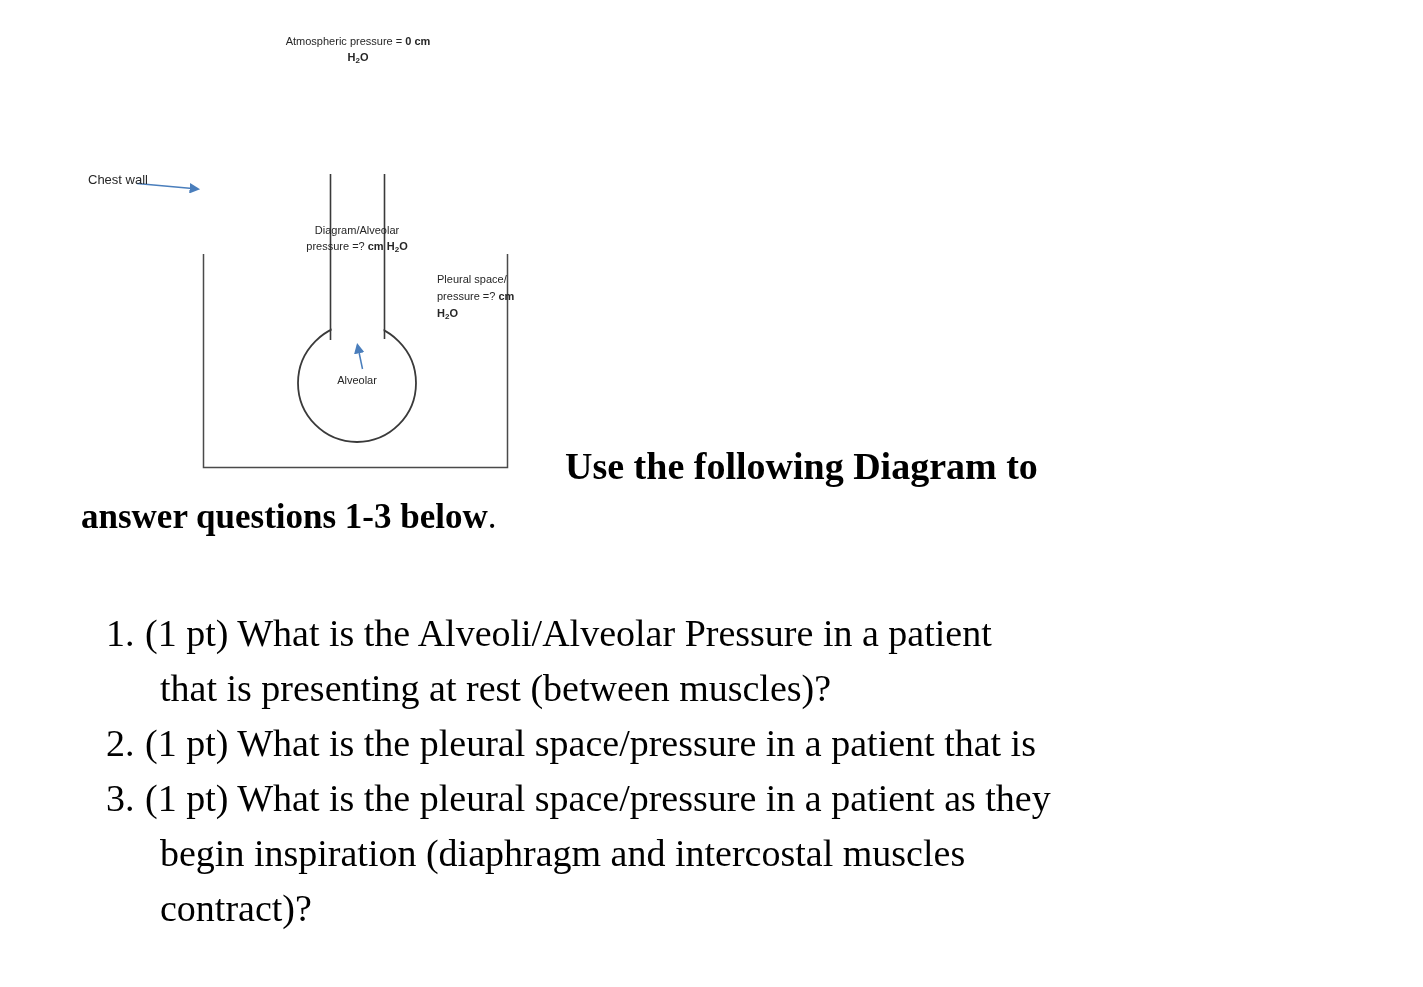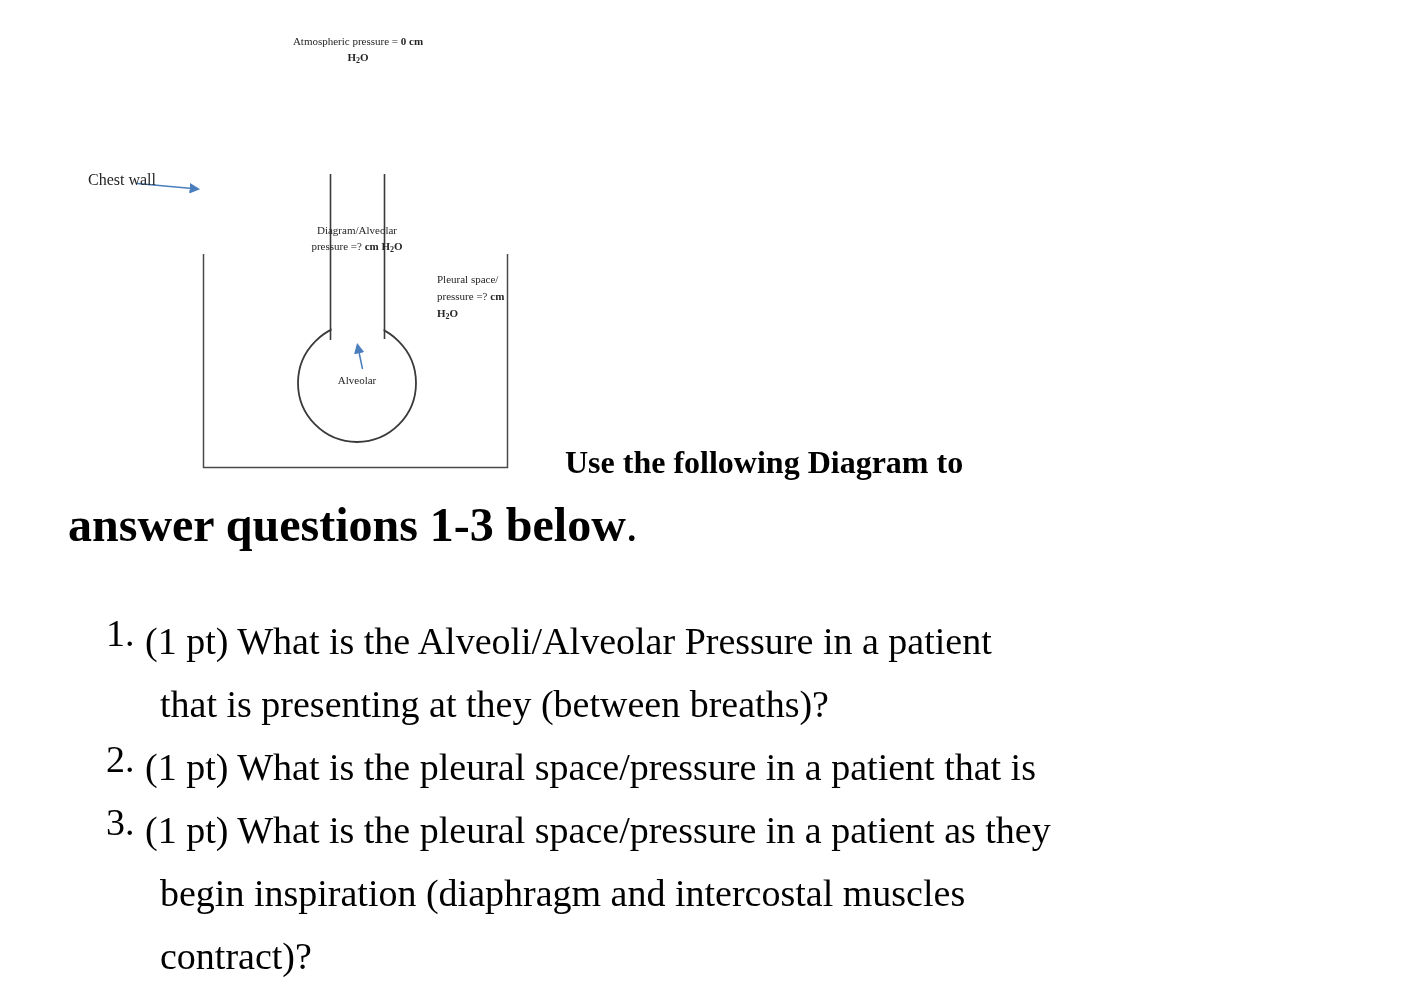--- a/index.html
+++ b/index.html
@@ -16,34 +16,34 @@
     font-family: "Liberation Sans", sans-serif;
   }
   
   .fig-svg {
     position: absolute;
     left: 0; top: 0;
     width: 1423px; height: 987px;
   }
   .dlabel {
     position: absolute;
-    font-family: Liberation Serif, serif;
+    font-family: Liberation Sans, sans-serif;
     font-size: 11px;
     line-height: 16px;
     color: #262626;
   }
   .dlabel b { font-weight: bold; }
   .dlabel sub { font-size: 8px; vertical-align: -2px; }
   .atmospheric {
     left: 278px; top: 33px; width: 160px;
     text-align: center;
   }
   .chestwall {
     left: 88px; top: 172px;
-    font-size: 16px;
+    font-size: 13px;
   }
   .alveoli {
     left: 277px; top: 222px; width: 160px;
     text-align: center;
   }
   .pleural {
     left: 421px; top: 271px; width: 90px;
     line-height: 17px;
     text-align: left;
     margin-left: 16px;
@@ -53,28 +53,28 @@
     text-align: center;
   }
   
   .serif {
     font-family: "Liberation Serif", serif;
     color: #000000;
   }
   .heading-line1 {
     position: absolute;
     left: 565px; top: 444px;
-    font-size: 32px;
+    font-size: 38px;
     font-weight: bold;
     white-space: nowrap;
   }
   .heading-line2 {
     position: absolute;
-    left: 68px; top: 497px;
-    font-size: 48px;
+    left: 81px; top: 497px;
+    font-size: 35px;
     white-space: nowrap;
   }
   .heading-line2 .hbold { font-weight: bold; }
   .questions {
     position: absolute;
     left: 106px; top: 606px;
     width: 1240px;
     margin: 0; padding: 0;
     list-style: none;
     font-size: 38px;
@@ -82,21 +82,21 @@
   }
   .q-item {
     display: flex;
     align-items: flex-start;
   }
   .q-num {
     flex: none;
     width: 39px;
   }
   .q-text { flex: 1; }
-  .q-line { display: block; white-space: nowrap; margin-top: 8px; }
+  .q-line { display: block; white-space: nowrap; }
   .q-line + .q-line { margin-left: 15px; }
 </style>
 </head>
 <body>
 
 <div class="page">
 
   <svg class="fig-svg" viewBox="0 0 1423 987" xmlns="http://www.w3.org/2000/svg">
     <defs>
       <marker id="arrowhead" viewBox="0 0 10 10" refX="8" refY="5" markerWidth="7" markerHeight="7" orient="auto-start-reverse">
@@ -139,21 +139,21 @@
   <div class="dlabel diaphragm-label">Alveolar</div>
 
   <div class="serif heading-line1">Use the following Diagram to</div>
   <div class="serif heading-line2"><span class="hbold">answer questions 1-3 below</span><span>.</span></div>
 
   <ol class="serif questions">
     <li class="q-item">
       <span class="q-num">1.</span>
       <span class="q-text">
         <span class="q-line">(1 pt) What is the Alveoli/Alveolar Pressure in a patient</span>
-        <span class="q-line">that is presenting at they (between breaths)?</span>
+        <span class="q-line">that is presenting at rest (between muscles)?</span>
       </span>
     </li>
     <li class="q-item">
       <span class="q-num">2.</span>
       <span class="q-text">
         <span class="q-line">(1 pt) What is the pleural space/pressure in a patient that is</span>
       </span>
     </li>
     <li class="q-item">
       <span class="q-num">3.</span>

